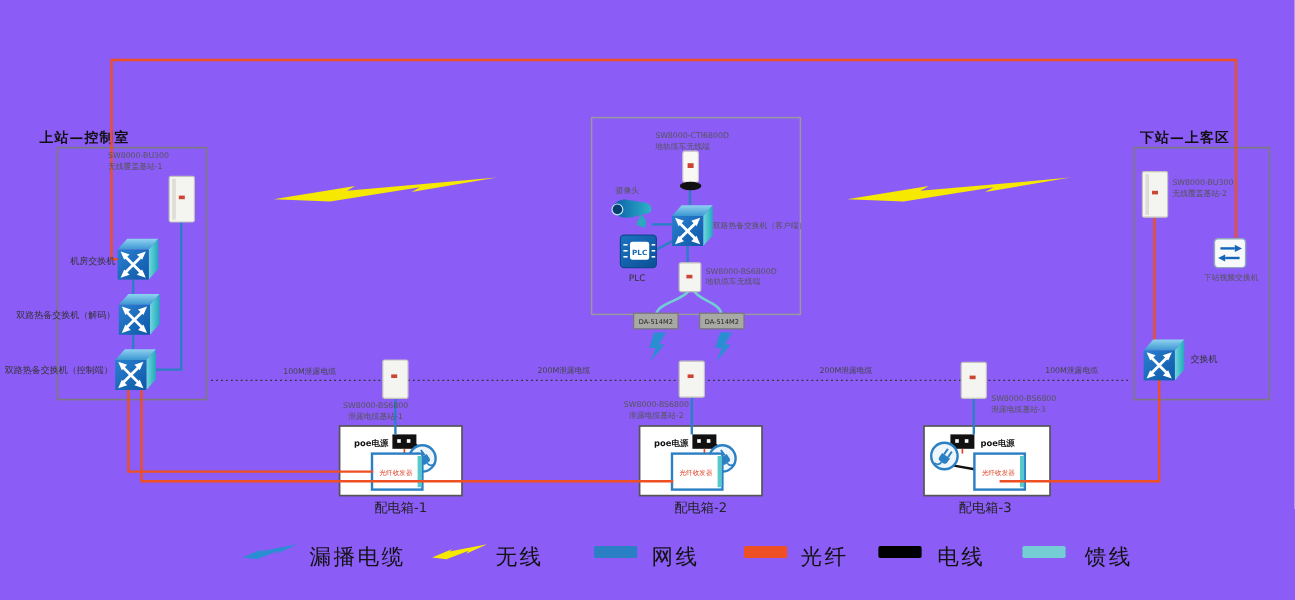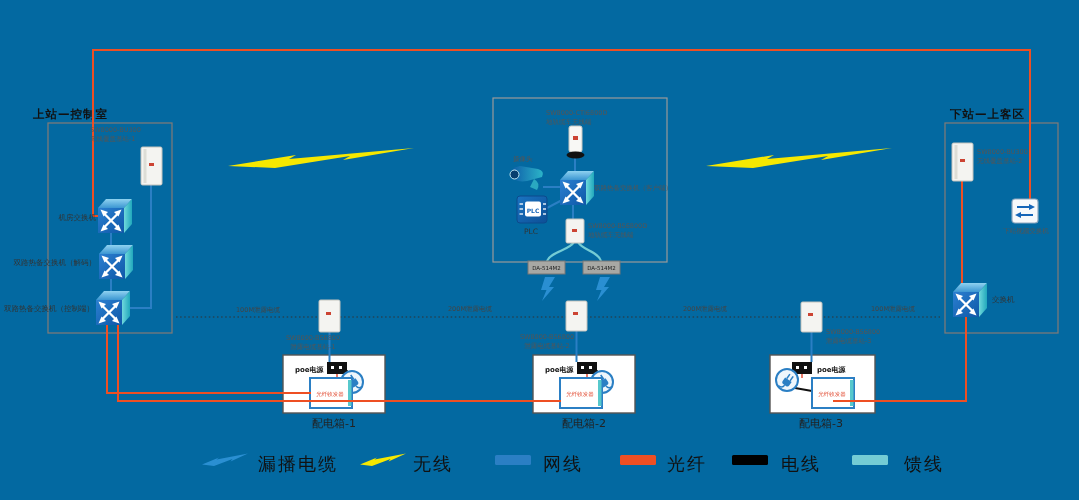--- a/index.html
+++ b/index.html
@@ -1,16 +1,16 @@
 <!DOCTYPE html>
 <html><head>
 <meta charset="utf-8">
 <style>
   html,body{margin:0;padding:0;background:#fff;}
-  .stage{position:relative;width:1079px;height:500px;background:#0369a1;overflow:hidden;}
+  .stage{position:relative;width:1079px;height:500px;background:#8b5cf6;overflow:hidden;}
   svg{display:block;font-family:"DejaVu Sans",sans-serif;}
   .t6  {font-size:6.5px; fill:#555;}
   .t6d {font-size:6.5px; fill:#444;}
   .t7  {font-size:7.5px; fill:#333;}
   .t7b {font-size:7px; font-weight:bold; fill:#111;}
   .t5r {font-size:5.5px; fill:#e0442a;}
   .t5g {font-size:5.5px; fill:#222;}
   .t11 {font-size:11px; fill:#222;}
   .ttl {font-size:11.5px; fill:#111; font-weight:600; letter-spacing:1px;}
   .t18 {font-size:18px; fill:#111; letter-spacing:2px;}

